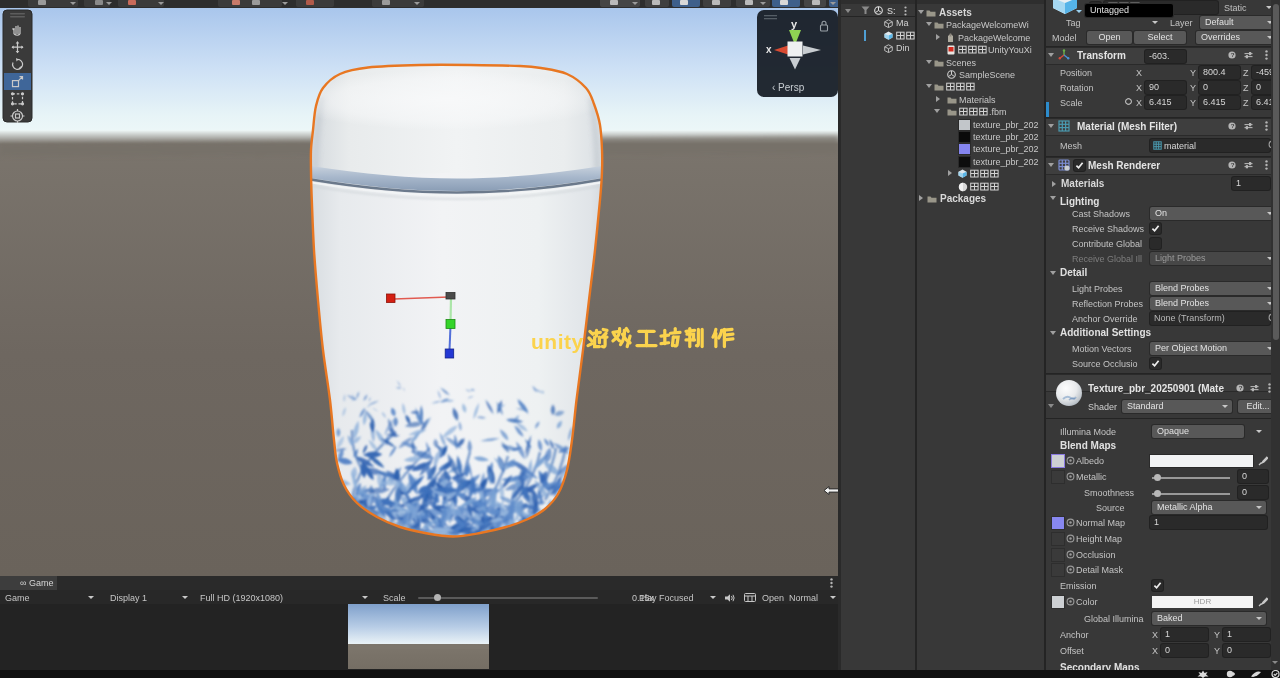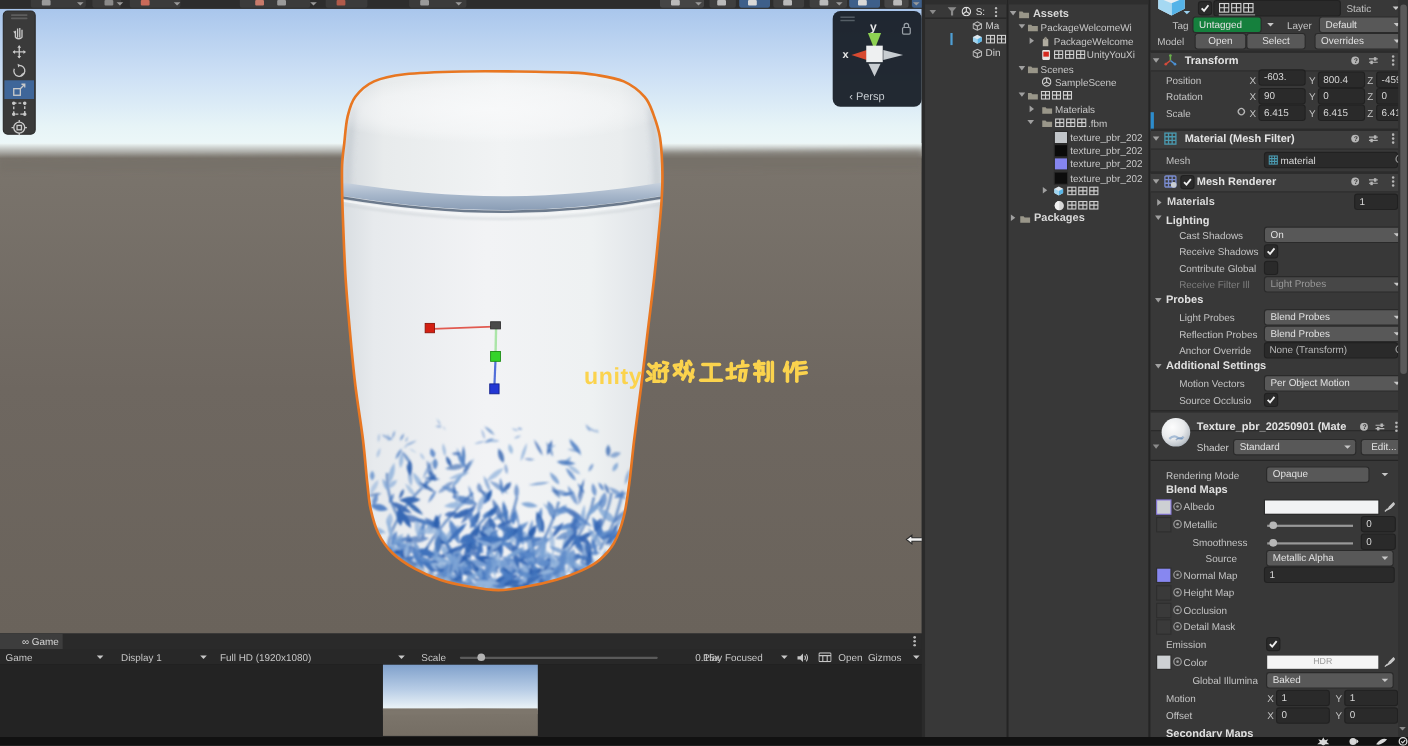--- a/index.html
+++ b/index.html
@@ -845,21 +845,21 @@
         <path d="M 1 3.5 L 3.5 3.5 L 6 1.2 L 6 8.8 L 3.5 6.5 L 1 6.5 Z" fill="#c6c6c6"></path>
         <path d="M 7.5 3 Q 9 5 7.5 7 M 9 1.8 Q 11.2 5 9 8.2" stroke="#c6c6c6" fill="none" stroke-width="1"></path>
       </svg>
       <svg class="r" style="left:744px;top:593px" width="12" height="9" viewBox="0 0 12 9">
         <rect x="0.5" y="0.5" width="11" height="8" rx="1" fill="none" stroke="#c6c6c6"></rect>
         <line x1="0.5" y1="3" x2="11.5" y2="3" stroke="#c6c6c6"></line>
         <line x1="4" y1="3" x2="4" y2="8.5" stroke="#c6c6c6"></line>
         <line x1="8" y1="3" x2="8" y2="8.5" stroke="#c6c6c6"></line>
       </svg>
       <div class="r t9" style="left:762px;top:592px;color:#c6c6c6">Open</div>
-      <div class="r t9" style="left:789px;top:592px;color:#c6c6c6">Gizmos</div>
+      <div class="r t9" style="left:789px;top:592px;color:#c6c6c6">Normal</div>
       <div class="r" style="left:830px;top:596px;width:0;height:0;border-left:3.2px solid transparent;border-right:3.2px solid transparent;border-top:3.8px solid #c8c8c8"></div>
     </div>
     <svg class="r" style="left:348px;top:604px" width="141" height="65" viewBox="0 0 141 65">
 <defs>
         <linearGradient id="psky" x1="0" y1="0" x2="0" y2="1">
 <stop offset="0" stop-color="#7fa0cb"></stop>
           <stop offset="0.55" stop-color="#b8cde6"></stop>
           <stop offset="0.93" stop-color="#e8f1f6"></stop>
           <stop offset="1" stop-color="#eef6f8"></stop>
         </linearGradient>
@@ -1142,21 +1142,21 @@
         <g stroke="#d6d6d6" stroke-width="1" fill="none">
           <rect x="0.7" y="1.2" width="8.4" height="7.8"></rect>
           <line x1="0.7" y1="5.0" x2="9.1" y2="5.0"></line>
           <line x1="5.0" y1="1.2" x2="5.0" y2="9"></line>
         </g>
       </svg>
       <div class="r" style="left:1108px;top:13px;width:33px;height:1px;background:#9a9a9a"></div>
       <div class="r t9" style="left:1224px;top:2px;color:#c0c0c0">Static</div>
       <div class="r" style="left:1266px;top:6px;width:0;height:0;border-left:3.2px solid transparent;border-right:3.2px solid transparent;border-top:3.8px solid #c8c8c8"></div>
       <div class="r t9" style="left:1066px;top:17px;color:#c4c4c4">Tag</div>
-      <div class="r dd" style="left:1085px;top:16px;width:61px;background:#15803d">
+      <div class="r dd" style="left:1085px;top:4px;width:88px;background:#000000">
         <span class="lbl" style="color:#e2e2e2">Untagged</span>
       </div>
       <div class="r" style="left:1152px;top:21px;width:0;height:0;border-left:3.2px solid transparent;border-right:3.2px solid transparent;border-top:3.8px solid #c8c8c8"></div>
       <div class="r t9" style="left:1170px;top:17px;color:#c4c4c4">Layer</div>
       <div class="r dd" style="left:1200px;top:16px;width:77px;background:#585858">
         <span class="lbl" style="color:#e2e2e2">Default</span>
       </div>
       <div class="r" style="left:1267px;top:21px;width:0;height:0;border-left:3.2px solid transparent;border-right:3.2px solid transparent;border-top:3.8px solid #c8c8c8"></div>
       <div class="r t9" style="left:1052px;top:32px;color:#c4c4c4">Model</div>
       <div class="r btn" style="left:1087px;top:31px;width:45px">
@@ -1195,21 +1195,21 @@
         <rect x="5" y="1" width="2.2" height="3.2" fill="#b5b5b5"></rect>
         <rect x="1.8" y="4.1" width="2.2" height="3.2" fill="#b5b5b5"></rect>
       </svg>
       <svg class="r" style="left:1265px;top:50px" width="3" height="10" viewBox="0 0 3 10">
         <circle cx="1.5" cy="1.4" r="1.2" fill="#b5b5b5"></circle>
         <circle cx="1.5" cy="5" r="1.2" fill="#b5b5b5"></circle>
         <circle cx="1.5" cy="8.6" r="1.2" fill="#b5b5b5"></circle>
       </svg>
       <div class="r t9" style="left:1060px;top:67px;color:#c4c4c4">Position</div>
       <div class="r t9" style="left:1136px;top:67px;color:#c4c4c4">X</div>
-      <div class="r inp" style="left:1145px;top:64px;width:41px">
+      <div class="r inp" style="left:1145px;top:50px;width:41px">
         <span class="lbl" style="color:#d8d8d8">-603.</span>
       </div>
       <div class="r t9" style="left:1190px;top:67px;color:#c4c4c4">Y</div>
       <div class="r inp" style="left:1199px;top:66px;width:41px">
         <span class="lbl" style="color:#d8d8d8">800.4</span>
       </div>
       <div class="r t9" style="left:1243px;top:67px;color:#c4c4c4">Z</div>
       <div class="r inp" style="left:1252px;top:66px;width:26px">
         <span class="lbl" style="color:#d8d8d8">-459.</span>
       </div>
@@ -1337,27 +1337,27 @@
         <span class="lbl" style="color:#e2e2e2">On</span>
       </div>
       <div class="r" style="left:1267px;top:212px;width:0;height:0;border-left:3.2px solid transparent;border-right:3.2px solid transparent;border-top:3.8px solid #c8c8c8"></div>
       <div class="r t9" style="left:1072px;top:223px;color:#c4c4c4">Receive Shadows</div>
       <div class="r cb" style="left:1150px;top:223px"></div>
       <svg class="r" style="left:1151px;top:224px" width="9" height="9" viewBox="0 0 9 9">
         <path d="M 1.4 4.6 L 3.6 6.8 L 7.6 1.8" stroke="#ededed" stroke-width="1.7" fill="none"></path>
       </svg>
       <div class="r t9" style="left:1072px;top:238px;color:#c4c4c4">Contribute Global</div>
       <div class="r cb" style="left:1150px;top:238px"></div>
-      <div class="r t9" style="left:1072px;top:253px;color:#7e7e7e">Receive Filter Ill</div>
+      <div class="r t9" style="left:1072px;top:253px;color:#7e7e7e">Receive Global Ill</div>
       <div class="r dd" style="left:1150px;top:252px;width:127px;background:#474747">
         <span class="lbl" style="color:#9a9a9a">Light Probes</span>
       </div>
       <div class="r" style="left:1267px;top:257px;width:0;height:0;border-left:3.2px solid transparent;border-right:3.2px solid transparent;border-top:3.8px solid #c8c8c8"></div>
       <div class="r" style="left:1050px;top:271px;width:0;height:0;border-left:3.5px solid transparent;border-right:3.5px solid transparent;border-top:4.5px solid #a0a0a0"></div>
-      <div class="r t9b" style="left:1060px;top:267px;color:#e0e0e0">Probes</div>
+      <div class="r t9b" style="left:1060px;top:267px;color:#e0e0e0">Detail</div>
       <div class="r t9" style="left:1072px;top:283px;color:#c4c4c4">Light Probes</div>
       <div class="r dd" style="left:1150px;top:282px;width:127px;background:#585858">
         <span class="lbl" style="color:#e2e2e2">Blend Probes</span>
       </div>
       <div class="r" style="left:1267px;top:287px;width:0;height:0;border-left:3.2px solid transparent;border-right:3.2px solid transparent;border-top:3.8px solid #c8c8c8"></div>
       <div class="r t9" style="left:1072px;top:298px;color:#c4c4c4">Reflection Probes</div>
       <div class="r dd" style="left:1150px;top:297px;width:127px;background:#585858">
         <span class="lbl" style="color:#e2e2e2">Blend Probes</span>
       </div>
       <div class="r" style="left:1267px;top:302px;width:0;height:0;border-left:3.2px solid transparent;border-right:3.2px solid transparent;border-top:3.8px solid #c8c8c8"></div>
@@ -1417,21 +1417,21 @@
       </svg>
       <div class="r t9" style="left:1088px;top:401px;color:#d0d0d0">Shader</div>
       <div class="r dd" style="left:1122px;top:400px;width:110px;background:#585858">
         <span class="lbl" style="color:#e2e2e2">Standard</span>
       </div>
       <div class="r" style="left:1222px;top:405px;width:0;height:0;border-left:3.2px solid transparent;border-right:3.2px solid transparent;border-top:3.8px solid #c8c8c8"></div>
       <div class="r btn" style="left:1238px;top:400px;width:40px">
         <span class="lbl">Edit...</span>
       </div>
       <div class="r sep" style="left:1046px;top:418px;width:234px"></div>
-      <div class="r t9" style="left:1060px;top:426px;color:#c4c4c4">Rendering Mode</div>
+      <div class="r t9" style="left:1060px;top:426px;color:#c4c4c4">Illumina Mode</div>
       <div class="r dd" style="left:1152px;top:425px;width:92px;background:#585858">
         <span class="lbl" style="color:#e2e2e2">Opaque</span>
       </div>
       <div class="r" style="left:1256px;top:430px;width:0;height:0;border-left:3.2px solid transparent;border-right:3.2px solid transparent;border-top:3.8px solid #c8c8c8"></div>
       <div class="r t9b" style="left:1060px;top:440px;color:#e0e0e0">Blend Maps</div>
       <div class="r" style="left:1052px;top:455px;width:12px;height:12px;background:#cdd0d3;box-shadow:0 0 0 1px #8a7ae0"></div>
       <svg class="r" style="left:1066px;top:456px" width="9" height="9" viewBox="0 0 9 9">
         <circle cx="4.5" cy="4.5" r="3.4" fill="none" stroke="#9a9a9a" stroke-width="1.1"></circle>
         <circle cx="4.5" cy="4.5" r="1.2" fill="#9a9a9a"></circle>
       </svg>
@@ -1503,21 +1503,21 @@
       <div class="r" style="left:1152px;top:596px;width:101px;height:12px;background:#f4f4f4"></div>
       <div class="r" style="left:1152px;top:597px;width:101px;text-align:center;font-size:8px;color:#9a9a9a">HDR</div>
       <svg class="r" style="left:1258px;top:597px" width="10" height="10" viewBox="0 0 10 10">
         <path d="M 8.8 1.2 L 9.8 2.2 L 6 6 L 4 7 L 5 5 Z M 3.5 6.5 L 1 9" stroke="#c8c8c8" stroke-width="1.2" fill="#c8c8c8"></path>
       </svg>
       <div class="r t9" style="left:1084px;top:613px;color:#c4c4c4">Global Illumina</div>
       <div class="r dd" style="left:1152px;top:612px;width:114px;background:#585858">
         <span class="lbl" style="color:#e2e2e2">Baked</span>
       </div>
       <div class="r" style="left:1256px;top:617px;width:0;height:0;border-left:3.2px solid transparent;border-right:3.2px solid transparent;border-top:3.8px solid #c8c8c8"></div>
-      <div class="r t9" style="left:1060px;top:629px;color:#c4c4c4">Motion</div>
+      <div class="r t9" style="left:1060px;top:629px;color:#c4c4c4">Anchor</div>
       <div class="r t9" style="left:1152px;top:629px;color:#c4c4c4">X</div>
       <div class="r inp" style="left:1161px;top:628px;width:47px">
         <span class="lbl" style="color:#d8d8d8">1</span>
       </div>
       <div class="r t9" style="left:1214px;top:629px;color:#c4c4c4">Y</div>
       <div class="r inp" style="left:1223px;top:628px;width:47px">
         <span class="lbl" style="color:#d8d8d8">1</span>
       </div>
       <div class="r t9" style="left:1060px;top:645px;color:#c4c4c4">Offset</div>
       <div class="r t9" style="left:1152px;top:645px;color:#c4c4c4">X</div>

